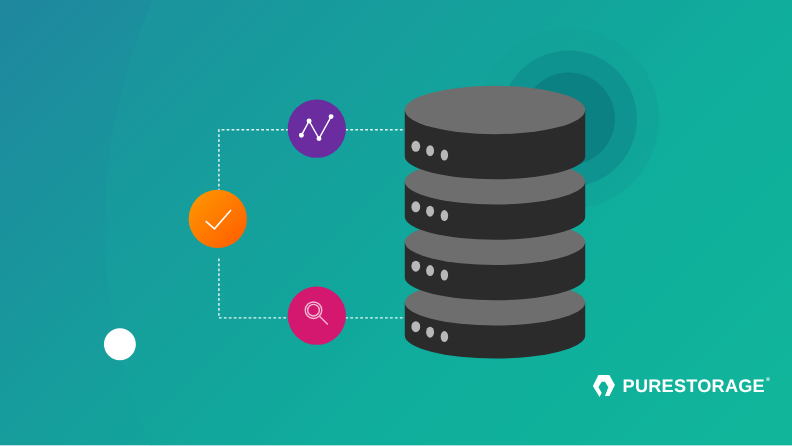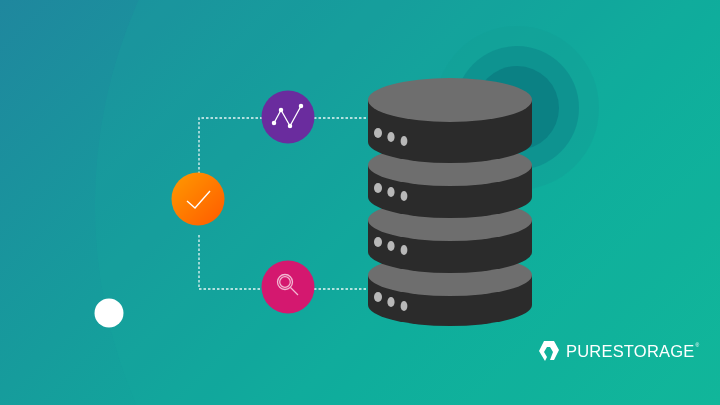--- a/index.html
+++ b/index.html
@@ -5,22 +5,22 @@
   html, body { margin:0; padding:0; }
   body { width:720px; height:405px; overflow:hidden; position:relative;
     font-family: "Liberation Sans", sans-serif; }
   .bg { position:absolute; inset:0;
     background: linear-gradient(135deg, #1f879e 0%, #169c9c 35%, #0eae9b 65%, #10b999 100%); }
   .arc { position:absolute; left:95px; top:-320px; width:1100px; height:1050px; border-radius:50%;
     background: rgba(20,170,160,0.18); }
   .scene { position:absolute; inset:0; }
   .logo { position:absolute; left:538px; top:340px; display:flex; align-items:center; gap:6px; color:#fff; }
   .logo .word { font-size:16.5px; letter-spacing:0.2px; line-height:1; }
-  .logo .word b { font-weight:400; }
-  .logo .word span { font-weight:400; }
+  .logo .word b { font-weight:700; }
+  .logo .word span { font-weight:700; }
   .logo .reg { font-size:5px; vertical-align:top; margin-left:1px; }
 </style>
 </head>
 <body>
 
 <div class="bg"></div>
 <div class="arc"></div>
 
 <svg class="scene" width="720" height="405" viewBox="0 0 720 405">
   <defs>

